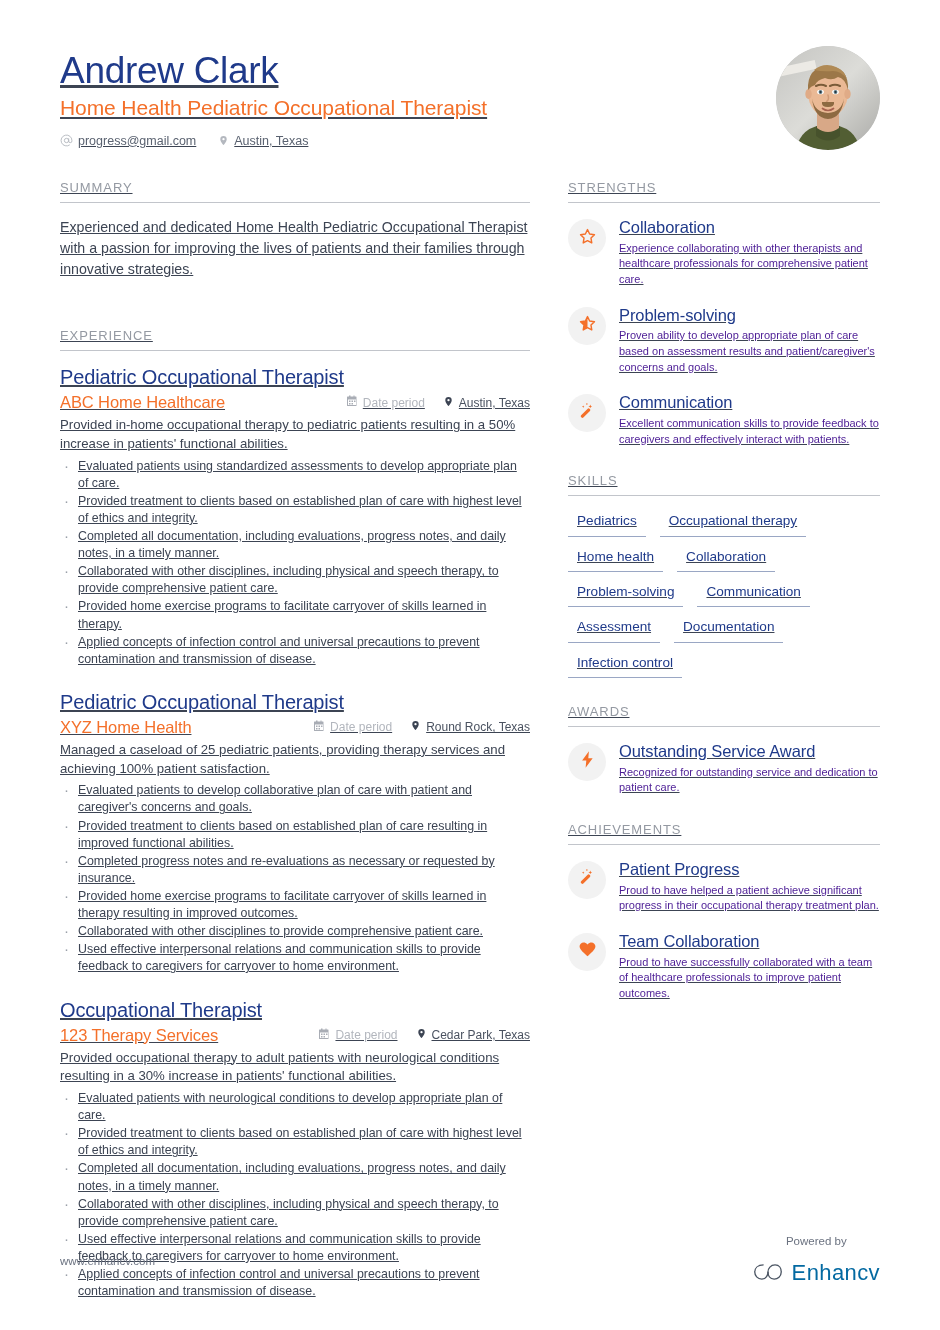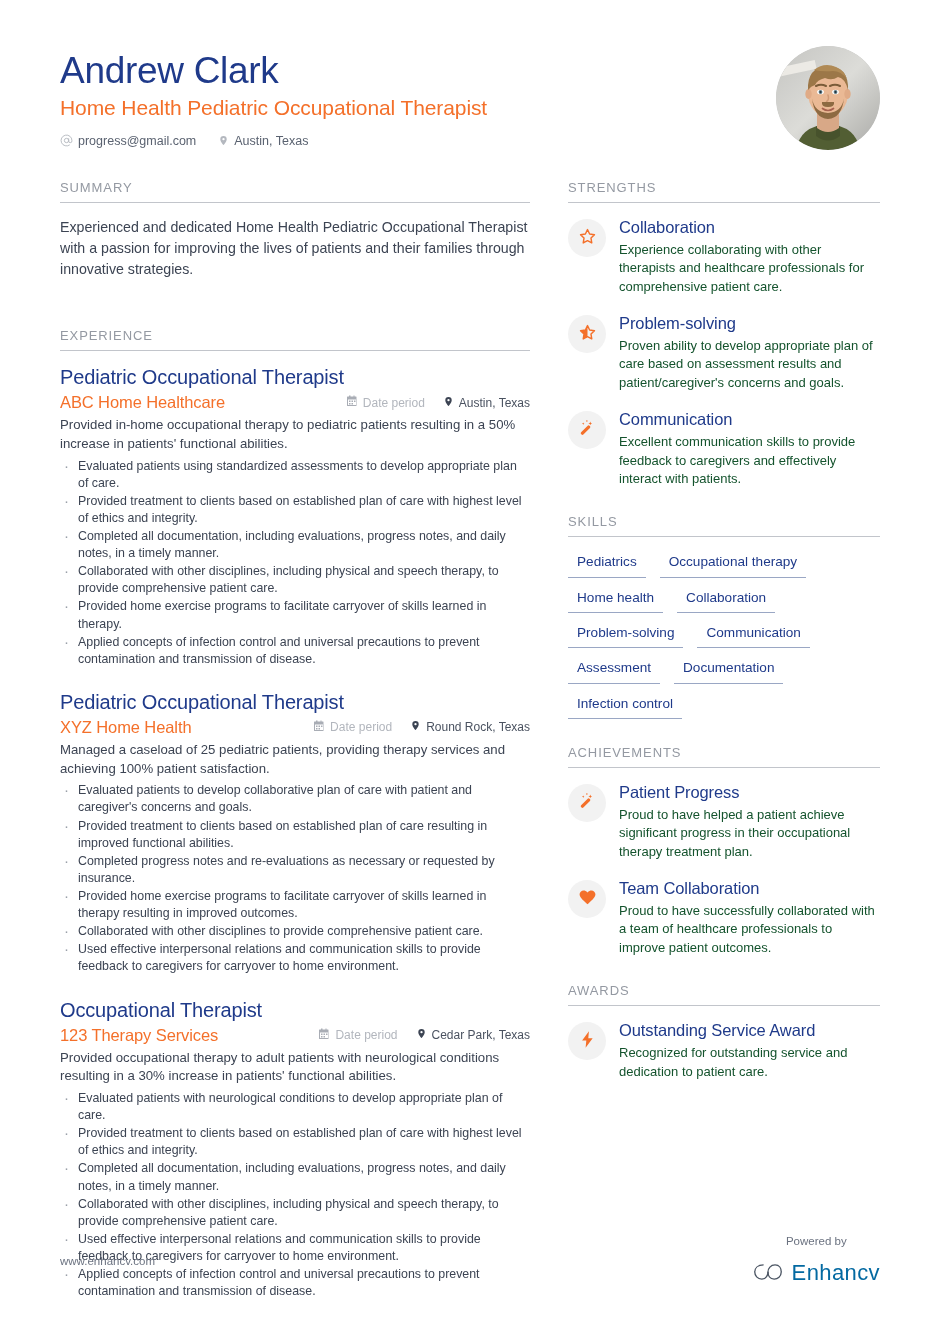--- a/index.html
+++ b/index.html
@@ -12,20 +12,21 @@
     color: #3c4453;
     position: relative;
     overflow: hidden;
   }
 
   .page {
     width: 940px;
     height: 1330px;
     padding: 46px 60px 0 60px;
     position: relative;
+    text-decoration: underline;
   }
 
   
   .header {
     display: flex;
     align-items: flex-start;
     justify-content: space-between;
     height: 120px;
   }
   .header-left { padding-top: 4px; }
@@ -180,23 +181,23 @@
   .card-body { flex: 1 1 auto; padding-top: 1px; }
   .card-title {
     font-size: 16.5px;
     color: #1f3a8a;
     font-weight: normal;
     letter-spacing: -0.1px;
     line-height: 1.2;
     margin-bottom: 3px;
   }
   .card-desc {
-    font-size: 13px;
+    font-size: 11px;
     line-height: 1.42;
-    color: #14532d;
+    color: #4c1d95;
   }
 
   
   .skills-wrap {
     display: flex;
     flex-wrap: wrap;
     gap: 9px 14px;
     margin-top: 2px;
   }
   .skill-chip {
@@ -457,20 +458,37 @@
             <span class="skill-chip">Collaboration</span>
             <span class="skill-chip">Problem-solving</span>
             <span class="skill-chip">Communication</span>
             <span class="skill-chip">Assessment</span>
             <span class="skill-chip">Documentation</span>
             <span class="skill-chip">Infection control</span>
           </div>
       </div>
 
       <div class="section gap-md">
+        <div class="section-title">AWARDS</div>
+        <div id="awards-list">
+    <div class="card-item">
+      <span class="card-icon">
+                <span><svg width="19" height="19" viewBox="0 0 24 24" fill="#f4702a">
+                    <path d="M13.8 1.5L5.2 13.2h5.3L9.6 22.5l8.9-12.1h-5.5z"></path>
+                  </svg></span>
+              </span>
+      <div class="card-body">
+        <div class="card-title">Outstanding Service Award</div>
+        <div class="card-desc">Recognized for outstanding service and dedication to patient care.</div>
+      </div>
+    </div>
+          </div>
+      </div>
+
+      <div class="section gap-md">
         <div class="section-title">ACHIEVEMENTS</div>
         <div id="achievements-list">
     <div class="card-item">
       <span class="card-icon">
                 <span><svg width="19" height="19" viewBox="0 0 24 24" fill="none">
                     <rect x="7.5" y="6.5" width="4" height="15" rx="1.6" fill="#f4702a" transform="rotate(45 9.5 14)"></rect>
                     <path d="M15.5 3.2l.7 1.7 1.7.7-1.7.7-.7 1.7-.7-1.7-1.7-.7 1.7-.7z" fill="#f4702a"></path>
                     <path d="M6.6 4.4l.45 1.1 1.1.45-1.1.45-.45 1.1-.45-1.1L5 5.95l1.15-.45z" fill="#f4702a"></path>
                     <circle cx="11.2" cy="2.6" r="0.95" fill="#f4702a"></circle>
                   </svg></span>
@@ -487,37 +505,20 @@
                   </svg></span>
               </span>
       <div class="card-body">
         <div class="card-title">Team Collaboration</div>
         <div class="card-desc">Proud to have successfully collaborated with a team of healthcare professionals to improve patient outcomes.</div>
       </div>
     </div>
           </div>
       </div>
 
-      <div class="section gap-md">
-        <div class="section-title">AWARDS</div>
-        <div id="awards-list">
-    <div class="card-item">
-      <span class="card-icon">
-                <span><svg width="19" height="19" viewBox="0 0 24 24" fill="#f4702a">
-                    <path d="M13.8 1.5L5.2 13.2h5.3L9.6 22.5l8.9-12.1h-5.5z"></path>
-                  </svg></span>
-              </span>
-      <div class="card-body">
-        <div class="card-title">Outstanding Service Award</div>
-        <div class="card-desc">Recognized for outstanding service and dedication to patient care.</div>
-      </div>
-    </div>
-          </div>
-      </div>
-
     </div>
   </div>
 
   <div class="footer">
     <span>www.enhancv.com</span>
     <div class="footer-right">
       <span>Powered by</span>
       <span class="brand">
         <span>
           <svg width="30" height="20" viewBox="0 0 34 22" fill="none" stroke="#4b5563" stroke-width="1.5">

